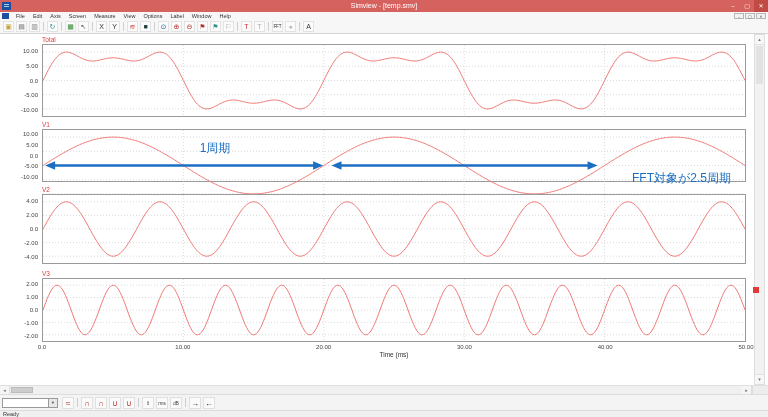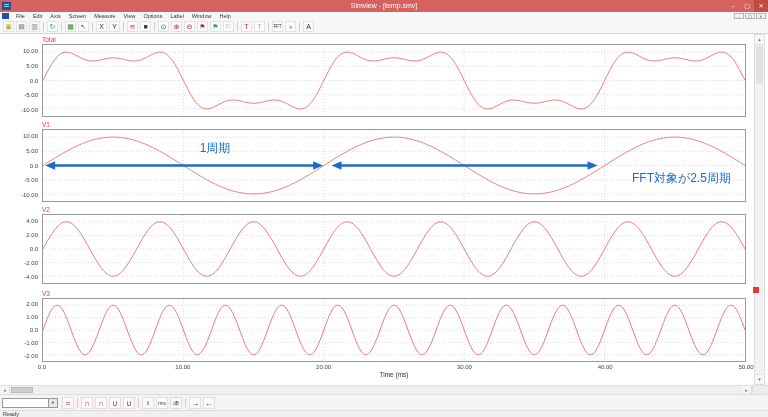--- a/index.html
+++ b/index.html
@@ -156,21 +156,21 @@
       <div class="panel" data-panel="v1">
         <div class="ptitle" style="color: rgb(224, 60, 60);">V1</div>
         <div class="prow">
           <div class="gutter">
             <div class="ytick" style="top: 10%;">10.00</div>
             <div class="ytick" style="top: 30%;">5.00</div>
             <div class="ytick" style="top: 50%;">0.0</div>
             <div class="ytick" style="top: 70%;">-5.00</div>
             <div class="ytick" style="top: 90%;">-10.00</div>
           </div>
-          <div class="plotbox" style="height: 73px;">
+          <div class="plotbox" style="height: 53px;">
             <svg width="702" height="71" viewBox="0 0 702 71">
               <line x1="0" y1="7.1000000000000005" x2="702" y2="7.1000000000000005" stroke="#cccccc" stroke-width="0.7" stroke-dasharray="1,2"></line>
               <line x1="0" y1="21.3" x2="702" y2="21.3" stroke="#cccccc" stroke-width="0.7" stroke-dasharray="1,2"></line>
               <line x1="0" y1="35.5" x2="702" y2="35.5" stroke="#cccccc" stroke-width="0.7" stroke-dasharray="1,2"></line>
               <line x1="0" y1="49.699999999999996" x2="702" y2="49.699999999999996" stroke="#cccccc" stroke-width="0.7" stroke-dasharray="1,2"></line>
               <line x1="0" y1="63.9" x2="702" y2="63.9" stroke="#cccccc" stroke-width="0.7" stroke-dasharray="1,2"></line>
               <line x1="140.4" y1="0" x2="140.4" y2="71" stroke="#cccccc" stroke-width="0.7" stroke-dasharray="1,2"></line>
               <line x1="280.8" y1="0" x2="280.8" y2="71" stroke="#cccccc" stroke-width="0.7" stroke-dasharray="1,2"></line>
               <line x1="421.2" y1="0" x2="421.2" y2="71" stroke="#cccccc" stroke-width="0.7" stroke-dasharray="1,2"></line>
               <line x1="561.6" y1="0" x2="561.6" y2="71" stroke="#cccccc" stroke-width="0.7" stroke-dasharray="1,2"></line>

